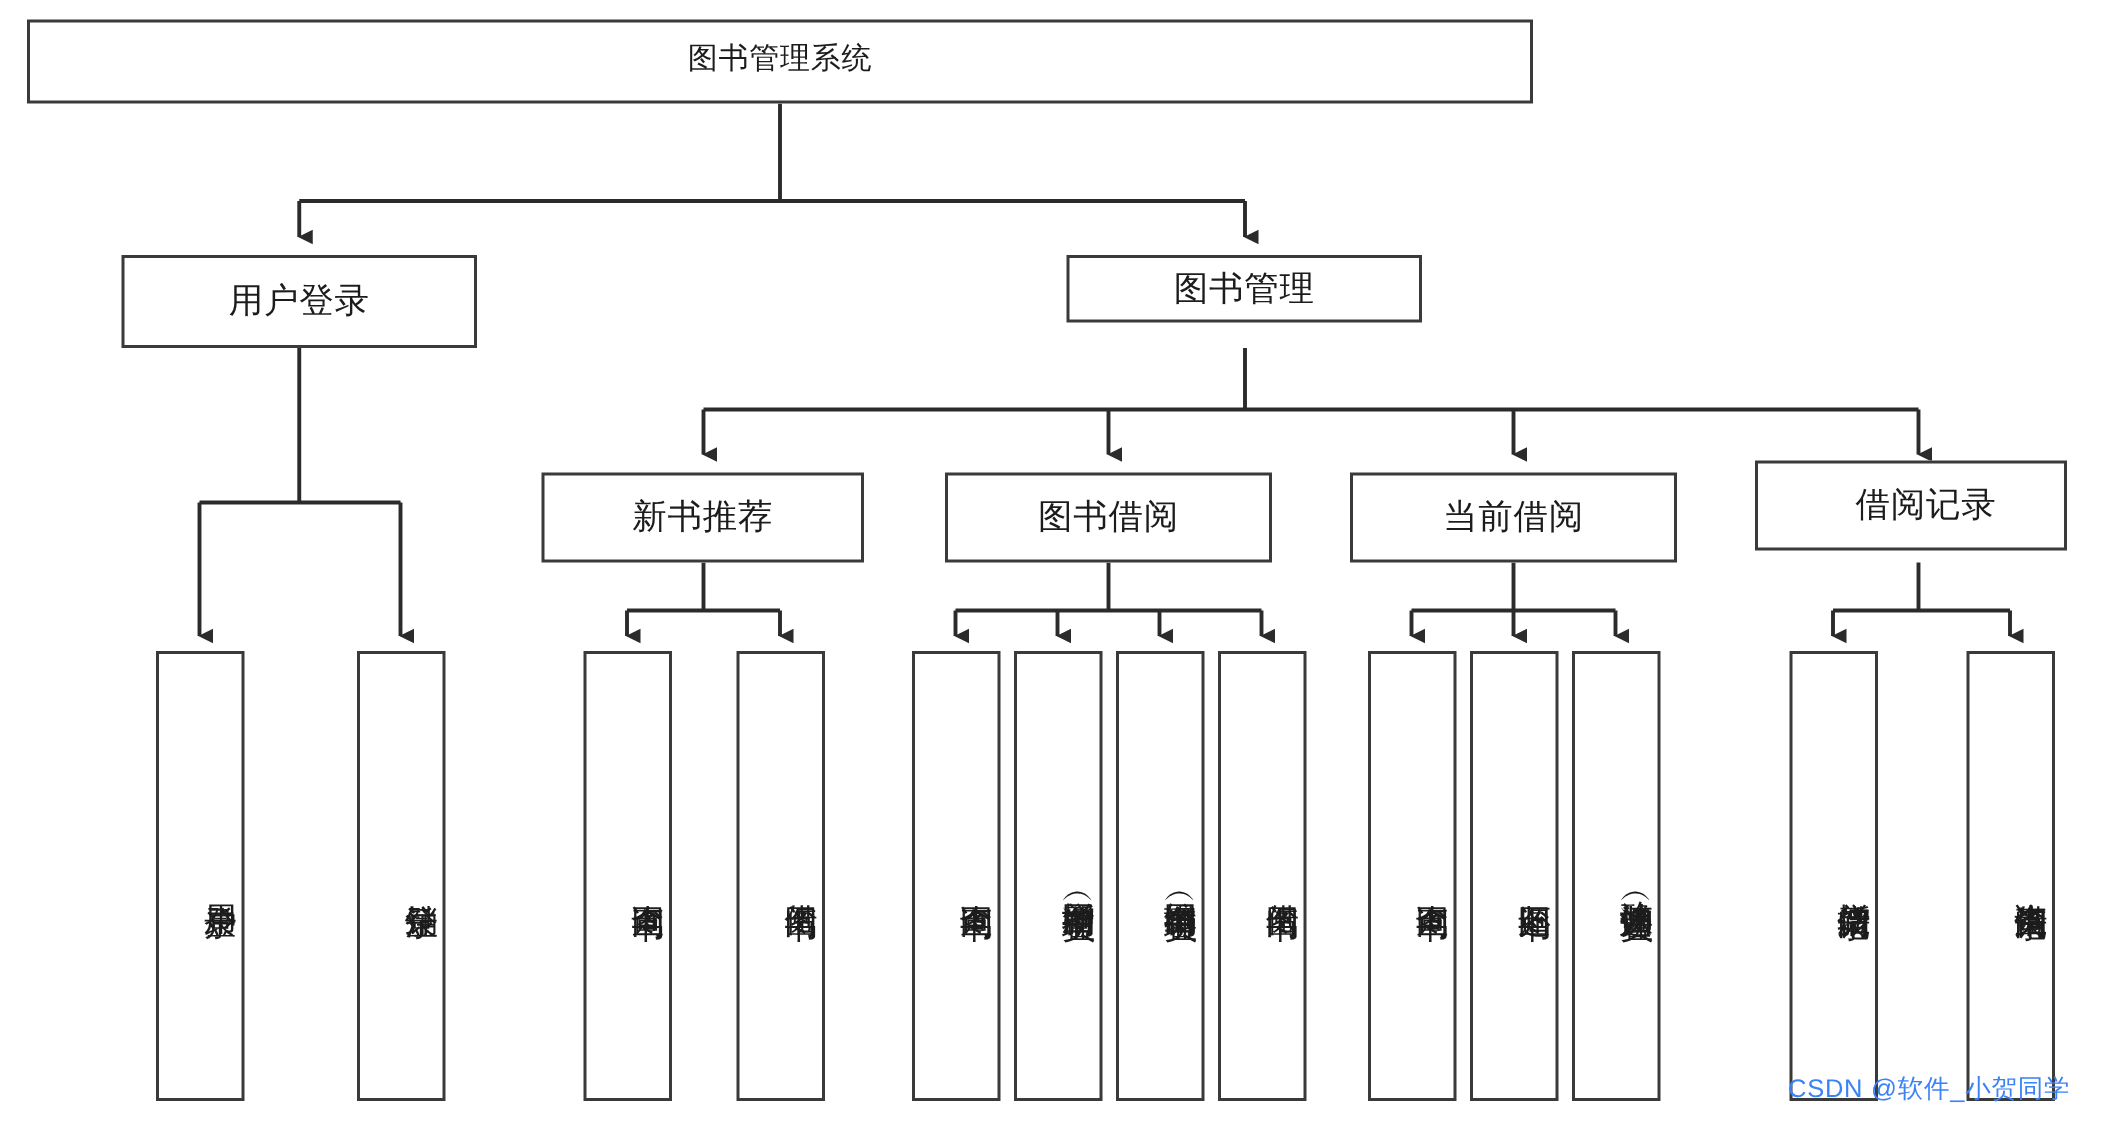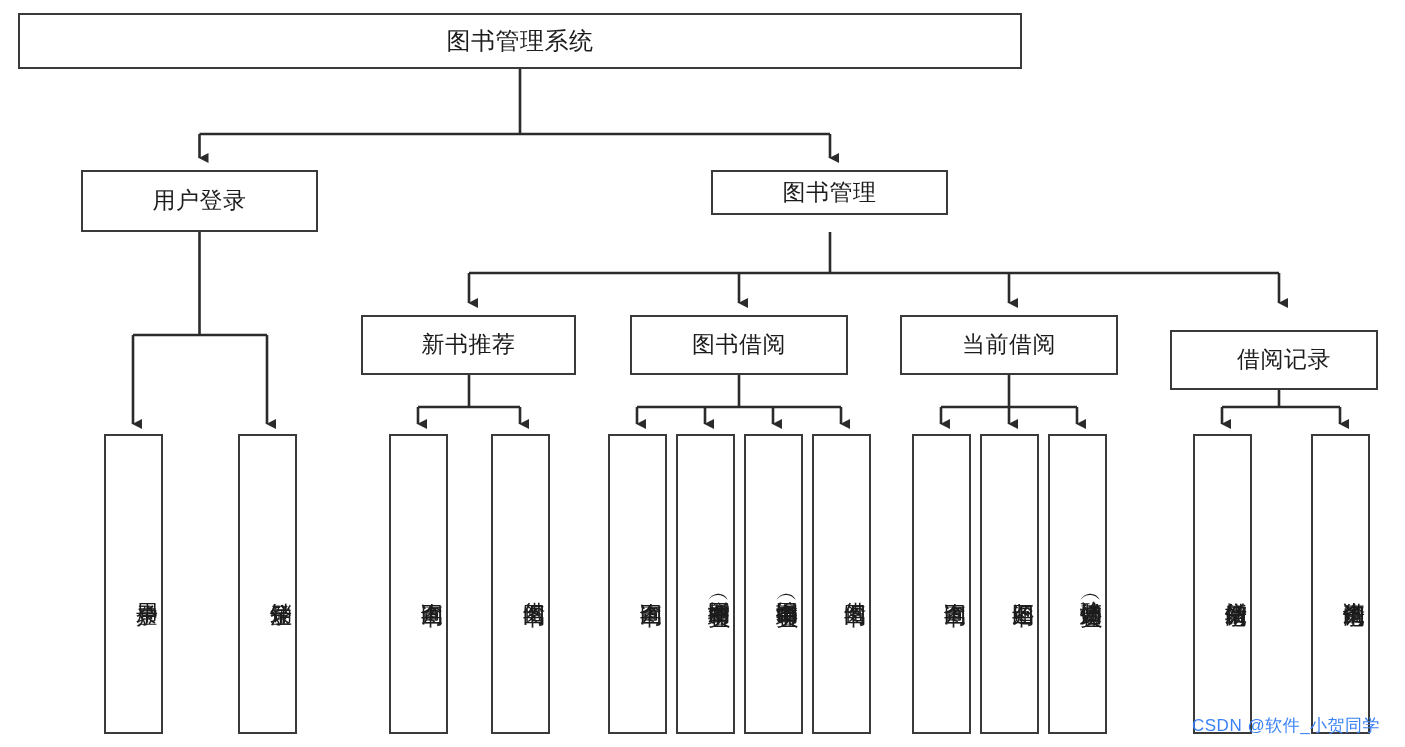--- a/index.html
+++ b/index.html
@@ -34,21 +34,22 @@
     align-items: center;
     justify-content: center;
     color: #1c1c1c;
     line-height: 1.28;
   }
   .node.horiz {
     font-size: 23px;
     letter-spacing: 0.5px;
   }
   .node.root {
-    font-size: 24px;
+    font-size: 20px;
+    font-family: Liberation Mono, monospace;
   }
   .node.vert {
     writing-mode: vertical-rl;
     text-orientation: upright;
     font-size: 22px;
     letter-spacing: 1px;
     align-items: flex-start;
     justify-content: center;
     padding-top: 6px;
   }
@@ -134,21 +135,21 @@
 
   <div class="node horiz" style="left:361px; top:315px; width:215px; height:60px;">
     <span>新书推荐</span>
   </div>
   <div class="node horiz" style="left:630px; top:315px; width:218px; height:60px;">
     <span>图书借阅</span>
   </div>
   <div class="node horiz" style="left:900px; top:315px; width:218px; height:60px;">
     <span>当前借阅</span>
   </div>
-  <div class="node horiz" style="left:1170px; top:330px; width:208px; height:60px;padding-left:20px;">
+  <div class="node horiz" style="left:1170px; top:307px; width:208px; height:60px;padding-left:20px;">
     <span>借阅记录</span>
   </div>
 
   <div class="node vert" style="left:104px; top:434px; width:59px; height:300px;">
     <span class="vtext">用户登录</span>
   </div>
   <div class="node vert" style="left:238px; top:434px; width:59px; height:300px;">
     <span class="vtext">注销登录</span>
   </div>
 

